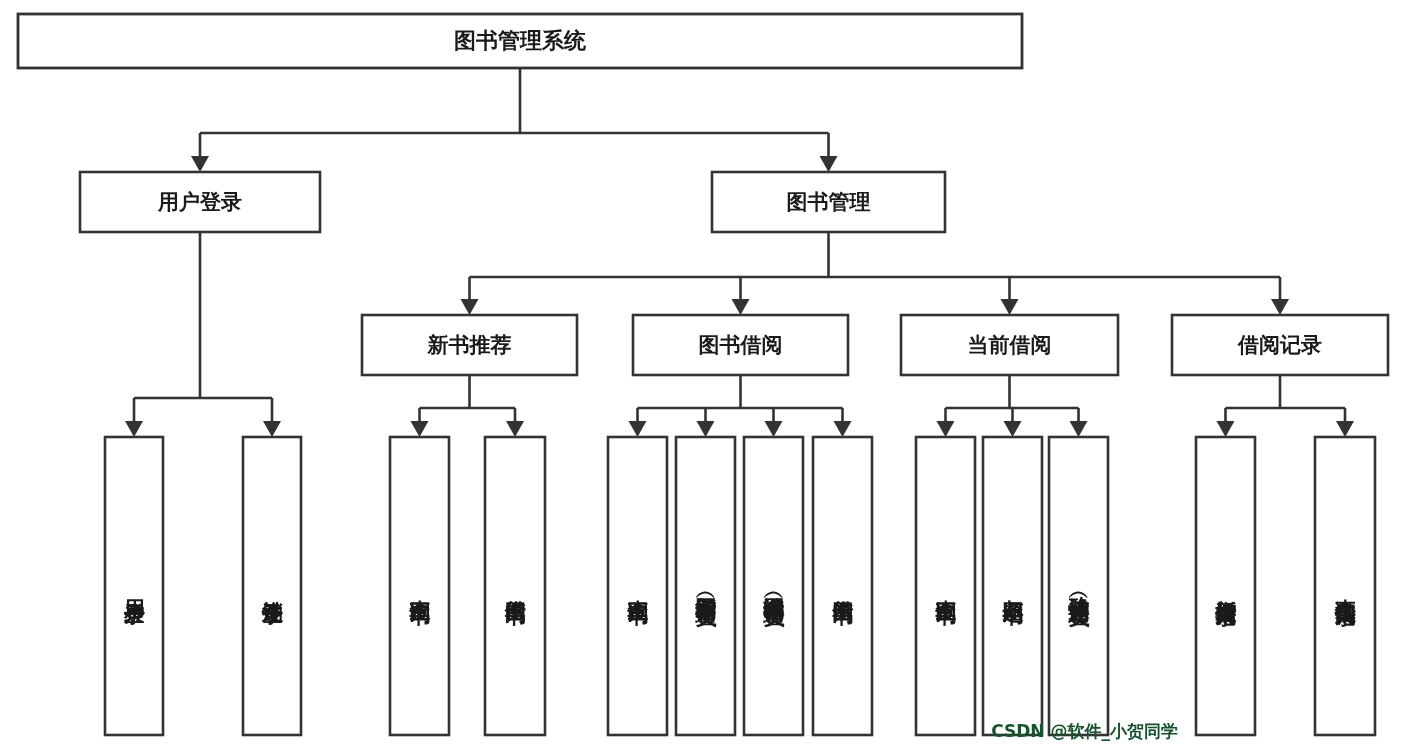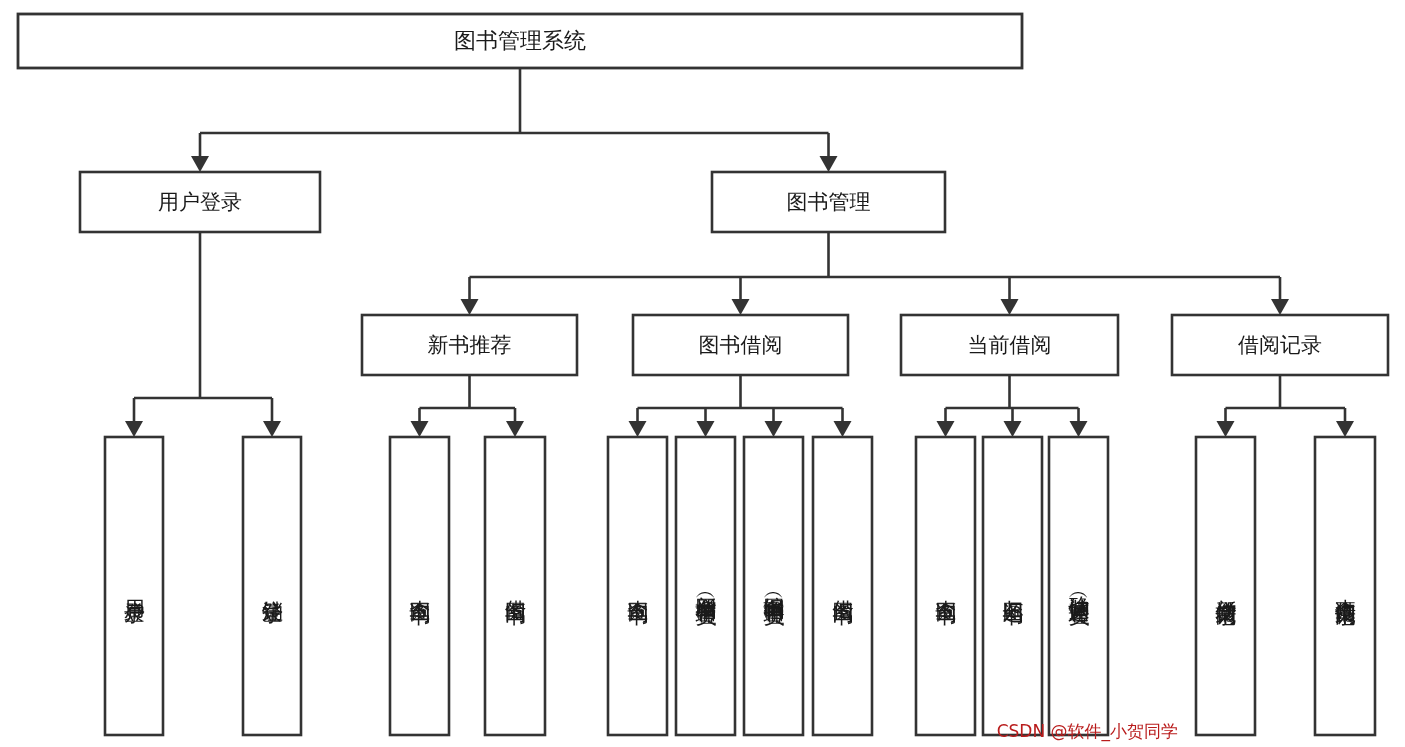--- a/index.html
+++ b/index.html
@@ -12,20 +12,21 @@
     width: 1405px;
     height: 747px;
     font-family: "DejaVu Sans", "Liberation Sans", sans-serif;
     overflow: hidden;
   }
   #diagram-root {
     position: relative;
     width: 1186px;
     height: 747px;
     background: #ffffff;
+    font-weight: bold;
   }
   svg.diagram-canvas {
     position: absolute;
     top: 0;
     left: 0;
     width: 1405px;
     height: 747px;
     display: block;
   }
   .node-box {
@@ -73,21 +74,21 @@
     color: #1a1a1a;
     letter-spacing: 1.5px;
     white-space: nowrap;
   }
   .watermark {
     position: absolute;
     right: 8px;
     bottom: 4px;
     font-family: "DejaVu Sans", "Liberation Sans", sans-serif;
     font-size: 17px;
-    color: #b91c1c;
+    color: #14532d;
     white-space: nowrap;
     user-select: none;
   }
 </style>
 </head>
 <body>
 
 <div id="diagram-root">
   <svg class="diagram-canvas" viewBox="0 0 1405 747">
     <g id="connector-layer">

